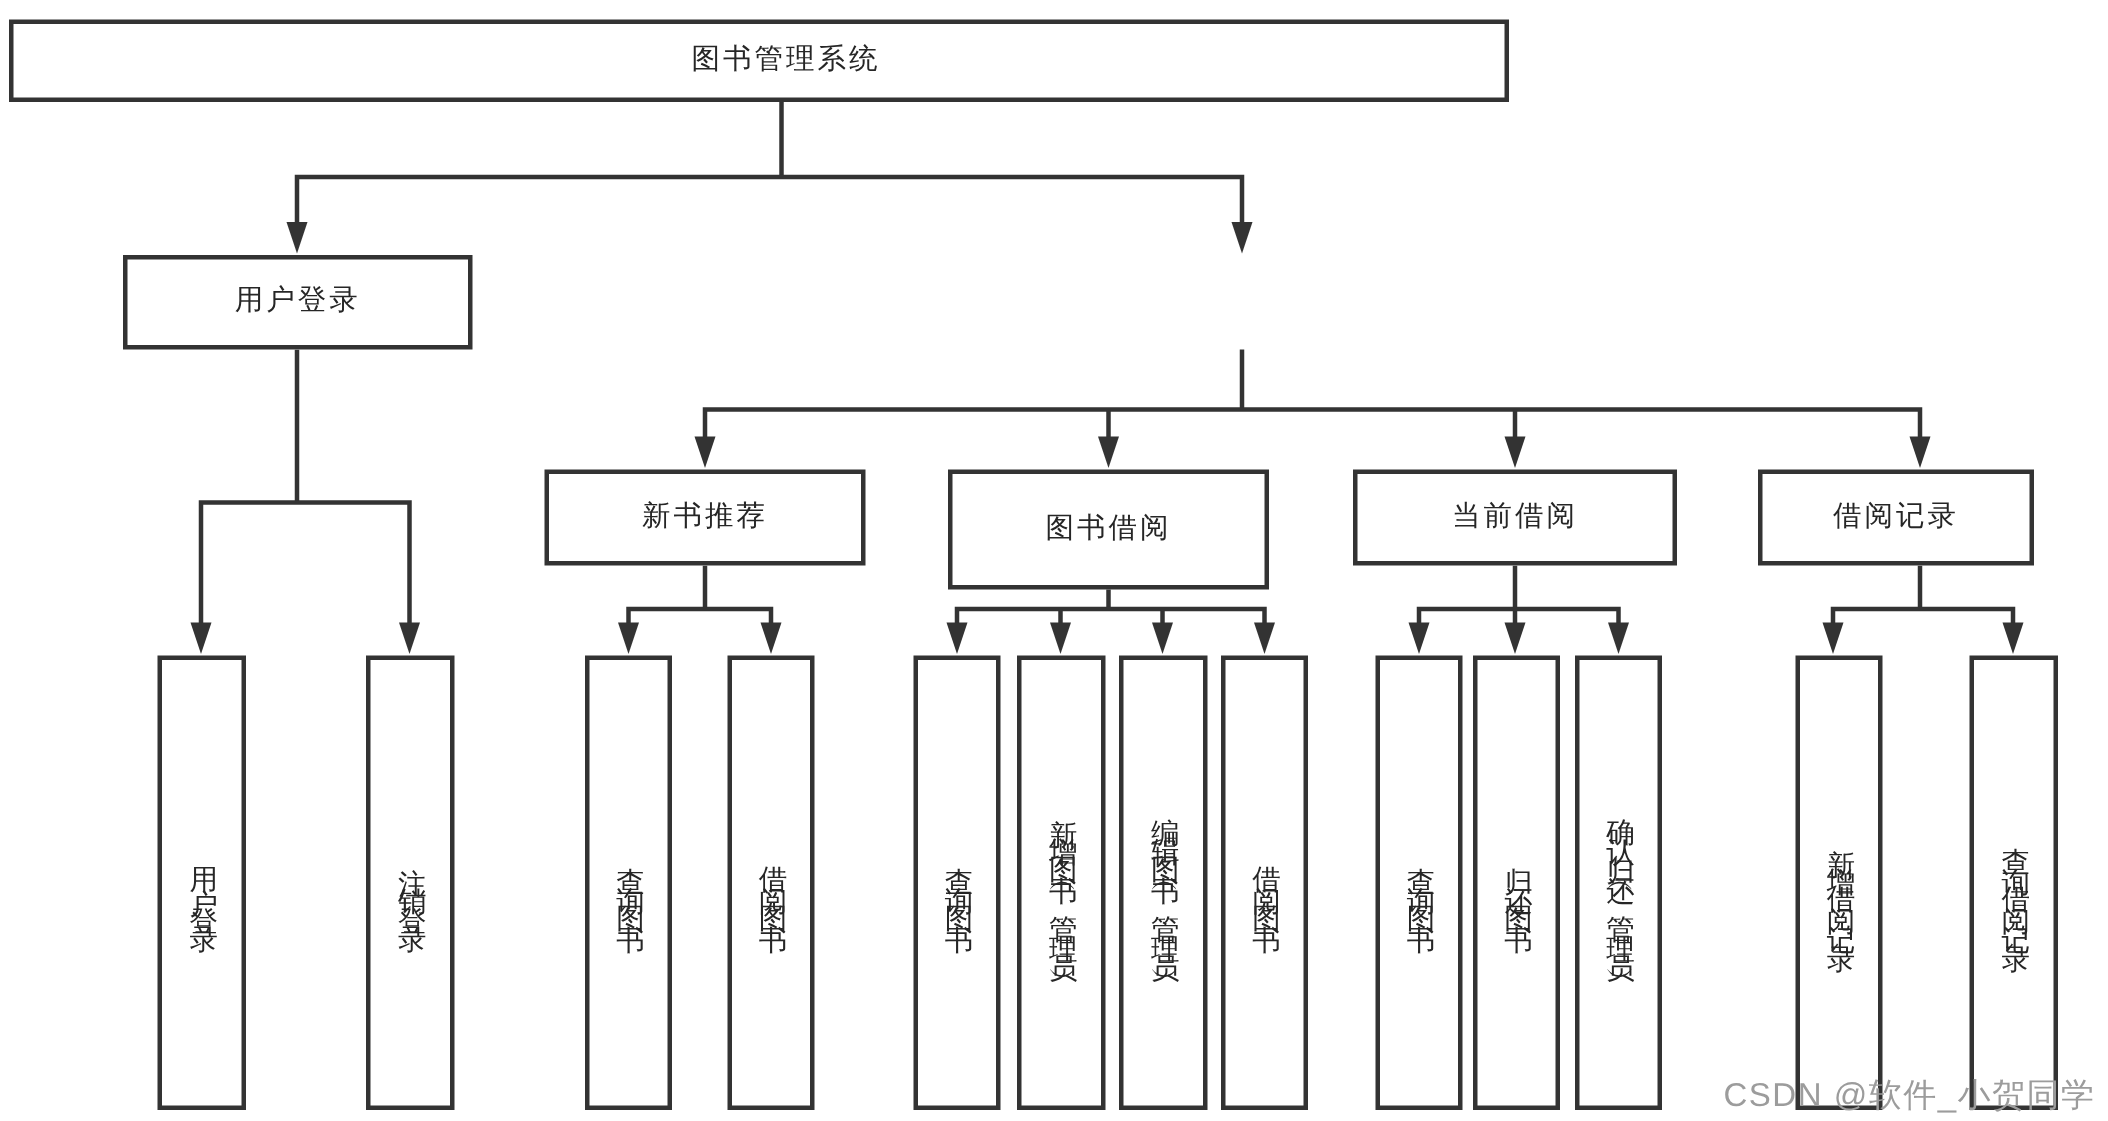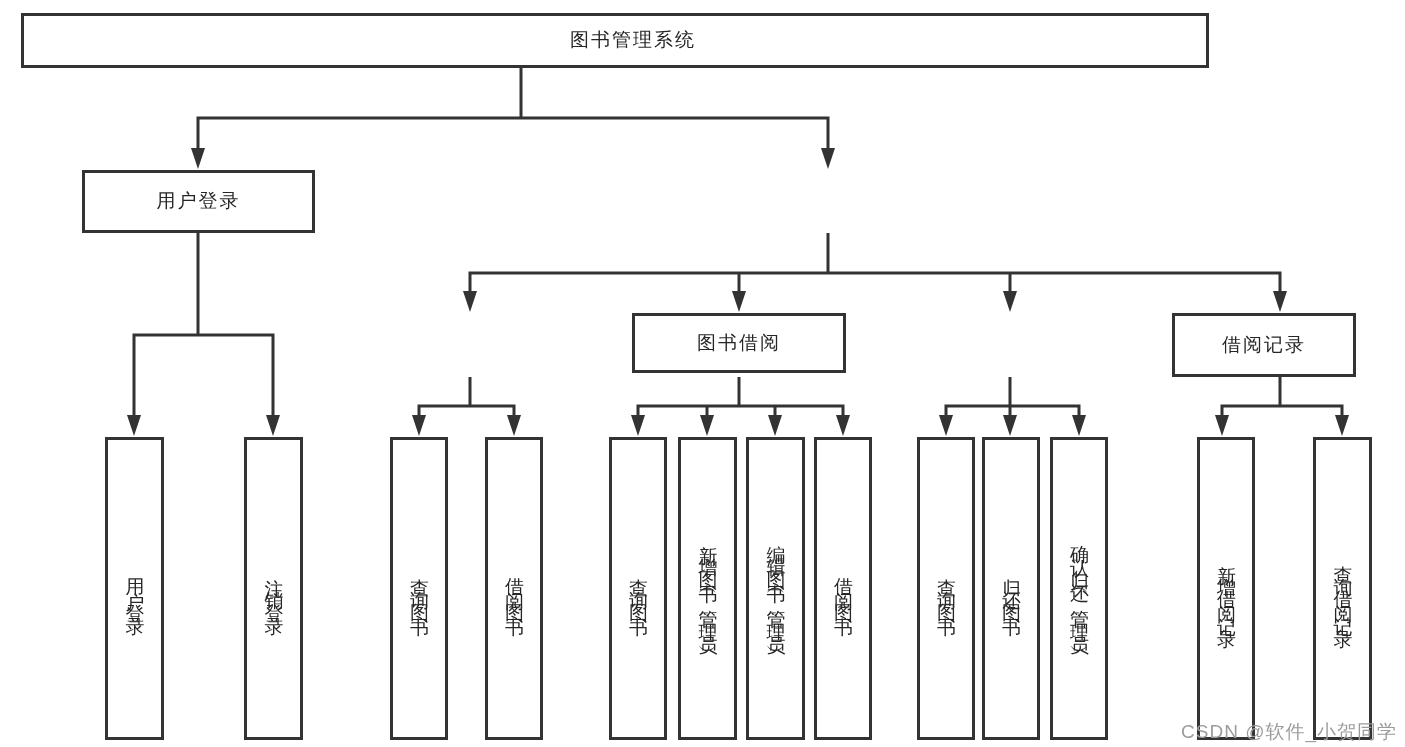--- a/index.html
+++ b/index.html
@@ -16,43 +16,43 @@
     border:3px solid var(--line,#333333);background:#fff;
     display:flex;align-items:center;justify-content:center;
     font-size:19px;color:var(--text,#262626);letter-spacing:2px;
     text-align:center;line-height:1.2;
   }
   .vbox{
     writing-mode:vertical-rl;
     letter-spacing:13px;
   }
   
-  #b-root{left:21px;top:13px;width:1188px;height:55px;padding-left:36px;}
+  #b-root{left:6px;top:13px;width:1000px;height:55px;padding-left:36px;}
   #b-user-login{left:82px;top:170px;width:233px;height:63px;}
   #b-book-mgmt{left:710px;top:170px;width:237px;height:63px;}
   #b-new-rec{left:363px;top:313px;width:214px;height:64px;}
-  #b-book-borrow{left:632px;top:313px;width:214px;height:60px;}
+  #b-book-borrow{left:632px;top:313px;width:214px;height:80px;}
   #b-cur-borrow{left:902px;top:313px;width:216px;height:64px;}
   #b-borrow-rec{left:1172px;top:313px;width:184px;height:64px;}
   #b-l1{left:105px;top:437px;width:59px;height:303px;}
   #b-l2{left:244px;top:437px;width:59px;height:303px;}
   #b-l3{left:390px;top:437px;width:58px;height:303px;}
   #b-l4{left:485px;top:437px;width:58px;height:303px;}
   #b-l5{left:609px;top:437px;width:58px;height:303px;}
   #b-l6{left:678px;top:437px;width:59px;height:303px;}
   #b-l7{left:746px;top:437px;width:59px;height:303px;}
   #b-l8{left:814px;top:437px;width:58px;height:303px;}
   #b-l9{left:917px;top:437px;width:58px;height:303px;}
   #b-l10{left:982px;top:437px;width:58px;height:303px;}
   #b-l11{left:1050px;top:437px;width:58px;height:303px;}
   #b-l12{left:1197px;top:437px;width:58px;height:303px;}
   #b-l13{left:1313px;top:437px;width:59px;height:303px;}
   #watermark{
     position:absolute;right:8px;bottom:2px;
-    font-size:19px;letter-spacing:1px;color:var(--wm,#9c9c9c);
+    font-size:22px;letter-spacing:1px;color:var(--wm,#9c9c9c);
   }
 </style>
 </head>
 <body>
 
 <div id="canvas">
 
   <svg id="edges" viewBox="0 0 1405 747" xmlns="http://www.w3.org/2000/svg">
     <defs>
       <polygon id="ah" points="-7,-21 7,-21 0,0"></polygon>
@@ -100,21 +100,23 @@
     <path d="M1280 377 V406"></path>
     <path d="M1222 416 V406 H1342 V416"></path>
     <use href="#ah" x="1222" y="436"></use>
     <use href="#ah" x="1342" y="436"></use>
   </svg>
 
   <div class="box" id="b-root">图书管理系统</div>
 
   <div class="box" id="b-user-login">用户登录</div>
 
+  <div class="box" id="b-new-rec">新书推荐</div>
   <div class="box" id="b-book-borrow">图书借阅</div>
+  <div class="box" id="b-cur-borrow">当前借阅</div>
   <div class="box" id="b-borrow-rec">借阅记录</div>
 
   <div class="box vbox" id="b-l1">用户登录</div>
   <div class="box vbox" id="b-l2">注销登录</div>
   <div class="box vbox" id="b-l3">查询图书</div>
   <div class="box vbox" id="b-l4">借阅图书</div>
   <div class="box vbox" id="b-l5">查询图书</div>
   <div class="box vbox" id="b-l6">新增图书（管理员）</div>
   <div class="box vbox" id="b-l7">编辑图书（管理员）</div>
   <div class="box vbox" id="b-l8">借阅图书</div>

